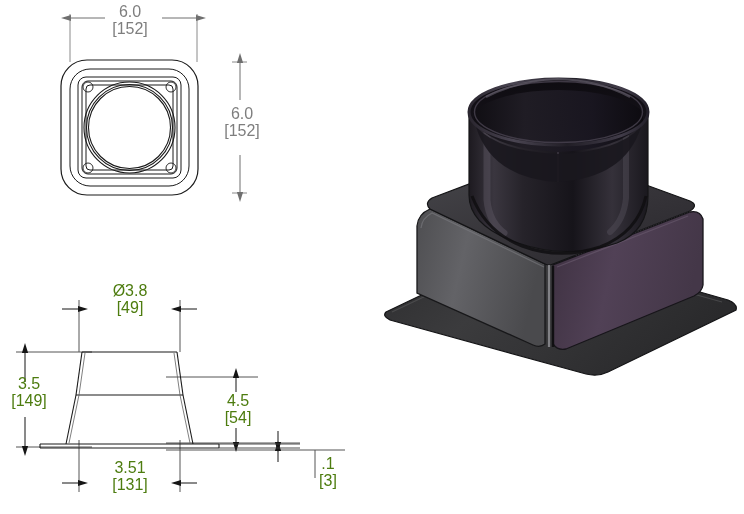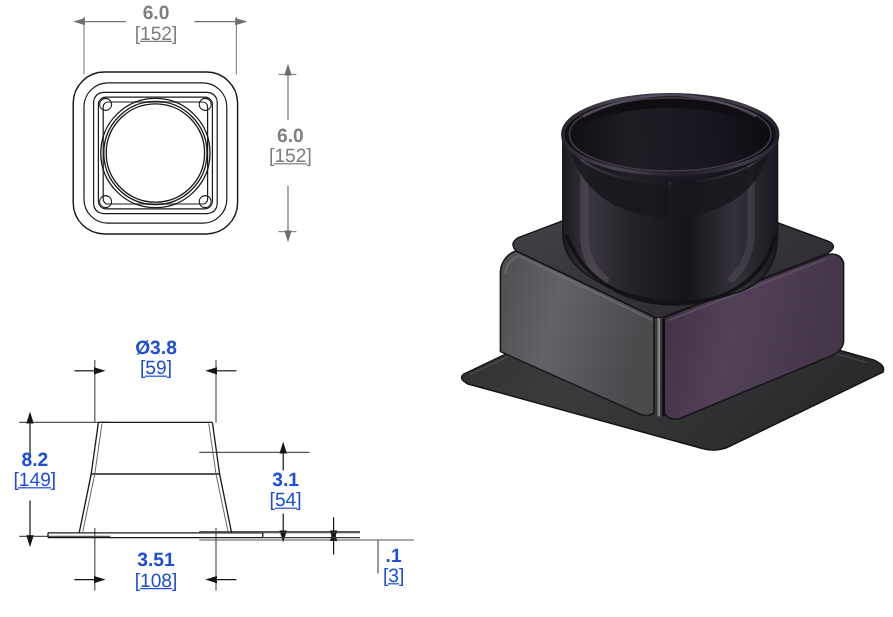--- a/index.html
+++ b/index.html
@@ -21,29 +21,29 @@
     width: 744px;
     height: 514px;
   }
   .dim-text {
     position: absolute;
     text-align: center;
     line-height: 1.05;
     white-space: nowrap;
     user-select: none;
   }
-  .dim-text .l1 { display: block; font-weight: bold; }
-  .dim-text .l2 { display: block; text-decoration: underline; }
+  .dim-text .l1 { display: block; }
+  .dim-text .l2 { display: block; }
 
   .dim-gray {
     color: #7e7e7e;
     font-size: 16px;
   }
   .dim-black {
-    color: #1d4ed8;
+    color: #4d7c0f;
     font-size: 16px;
   }
   svg { display: block; }
 </style>
 </head>
 <body>
 
 <svg id="sheet" viewBox="0 0 744 514">
   <defs>
     <marker id="arrIn" markerWidth="10" markerHeight="8" refX="9" refY="4" orient="auto" markerUnits="userSpaceOnUse">
@@ -226,42 +226,42 @@
     <g fill="none" stroke="#5f5f5f" stroke-width="0.8">
       <line x1="85" y1="353" x2="79" y2="395"></line>
       <line x1="174" y1="353" x2="180" y2="395"></line>
       <line x1="79" y1="395" x2="69" y2="443"></line>
       <line x1="180" y1="395" x2="190" y2="443"></line>
     </g>
 
     <foreignObject x="88" y="283" width="84" height="42">
       <div xmlns="http://www.w3.org/1999/xhtml" class="dim-text dim-black" style="position:static;">
         <span class="l1">Ø3.8</span>
-        <span class="l2">[59]</span>
+        <span class="l2">[49]</span>
       </div>
     </foreignObject>
 
     <foreignObject x="0" y="376" width="58" height="42">
       <div xmlns="http://www.w3.org/1999/xhtml" class="dim-text dim-black" style="position:static;">
-        <span class="l1">8.2</span>
+        <span class="l1">3.5</span>
         <span class="l2">[149]</span>
       </div>
     </foreignObject>
 
     <foreignObject x="205" y="393" width="66" height="42">
       <div xmlns="http://www.w3.org/1999/xhtml" class="dim-text dim-black" style="position:static;">
-        <span class="l1">3.1</span>
+        <span class="l1">4.5</span>
         <span class="l2">[54]</span>
       </div>
     </foreignObject>
 
     <foreignObject x="88" y="460" width="84" height="42">
       <div xmlns="http://www.w3.org/1999/xhtml" class="dim-text dim-black" style="position:static;">
         <span class="l1">3.51</span>
-        <span class="l2">[108]</span>
+        <span class="l2">[131]</span>
       </div>
     </foreignObject>
 
     <foreignObject x="305" y="456" width="46" height="42">
       <div xmlns="http://www.w3.org/1999/xhtml" class="dim-text dim-black" style="position:static;">
         <span class="l1">.1</span>
         <span class="l2">[3]</span>
       </div>
     </foreignObject>
   </g>

